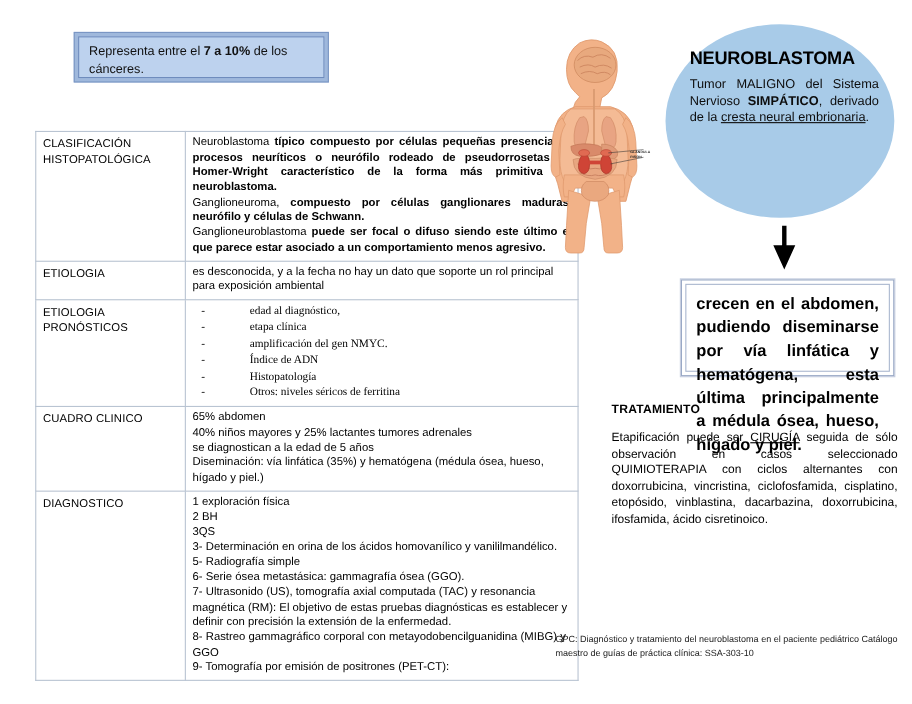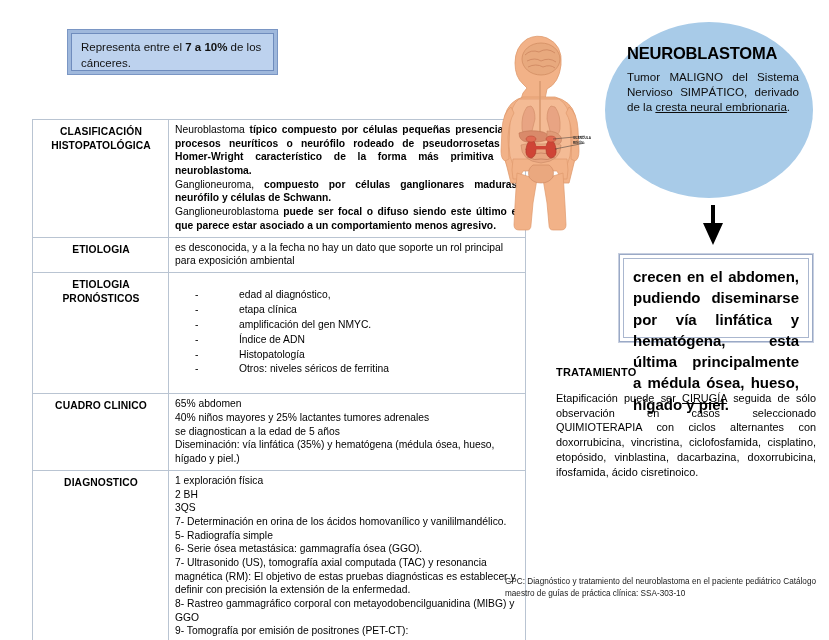--- a/index.html
+++ b/index.html
@@ -14,21 +14,21 @@
     overflow: hidden;
     font-family: "Liberation Sans", sans-serif;
     color: #000000;
   }
 
   
   #callout-box {
     position: absolute;
     left: 67px;
     top: 29px;
-    width: 211px;
+    width: 232px;
     height: 46px;
     background: #9fb8dc;
     border: 1px solid #7a96c4;
     box-sizing: border-box;
     padding: 3px;
   }
   #callout-inner {
     width: 100%;
     height: 100%;
     box-sizing: border-box;
@@ -52,34 +52,35 @@
   }
   #main-table td {
     border: 1px solid #b9c4d2;
     vertical-align: top;
     padding: 3px 5px 4px 6px;
     font-size: 10.3px;
     line-height: 1.33;
   }
   .tbl-head {
     width: 124px;
-    text-align: center;
-    font-weight: bold;
+    text-align: left;
+    font-weight: normal;
     font-size: 10.3px;
     letter-spacing: .1px;
     padding-top: 5px !important;
   }
   .tbl-body { width: 345px; }
   .just { text-align: justify; }
   .center { }
   .tbl-body b { font-weight: bold; }
   ul.dashlist {
-    margin: 12px;
+    margin: 0;
     padding: 0;
     list-style: none;
+    font-family: Liberation Serif, serif;
   }
   ul.dashlist li {
     padding-left: 52px;
     text-indent: -22px;
     line-height: 1.45;
   }
   ul.dashlist li::before {
     content: "-";
     display: inline-block;
     width: 22px;
@@ -124,21 +125,21 @@
     letter-spacing: -0.2px;
     margin-bottom: 6px;
     color: #000;
   }
   .circle-para {
     font-size: 11.6px;
     line-height: 1.3;
     text-align: justify;
     color: #0d0d0d;
   }
-  .circle-para b { font-weight: normal; }
+  .circle-para b { font-weight: bold; }
   .circle-para u { text-decoration: underline; margin-top: 11px; }
   .circle-gap { height: 12px; }
 
   
   #down-arrow {
     position: absolute;
     left: 700px;
     top: 205px;
     width: 26px;
     height: 42px;
@@ -256,21 +257,21 @@
         <div>Diseminación: vía linfática (35%) y hematógena (médula ósea, hueso, hígado y piel.)</div>
       </td>
     </tr>
 
     <tr>
       <td class="tbl-head">DIAGNOSTICO</td>
       <td class="tbl-body lineblock">
         <div>1 exploración física</div>
         <div>2 BH</div>
         <div>3QS</div>
-        <div>7- Determinación en orina de los ácidos homovanílico y vanililmandélico.</div>
+        <div>3- Determinación en orina de los ácidos homovanílico y vanililmandélico.</div>
         <div>5- Radiografía simple</div>
         <div> 6- Serie ósea metastásica: gammagrafía ósea (GGO).</div>
         <div>7- Ultrasonido (US), tomografía axial computada (TAC) y resonancia magnética (RM): El objetivo de estas pruebas diagnósticas es establecer y definir con precisión la extensión de la enfermedad.</div>
         <div>8- Rastreo gammagráfico corporal con metayodobencilguanidina (MIBG) y GGO</div>
         <div>9- Tomografía por emisión de positrones (PET-CT):</div>
       </td>
     </tr>
   </tbody>
 </table>
 

